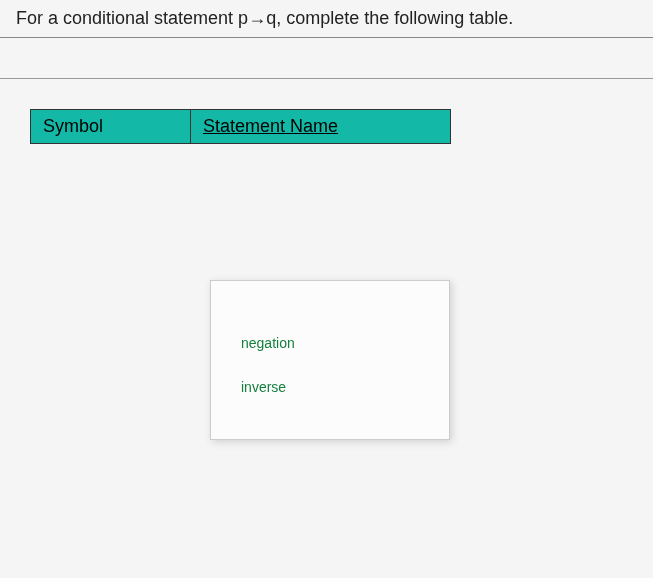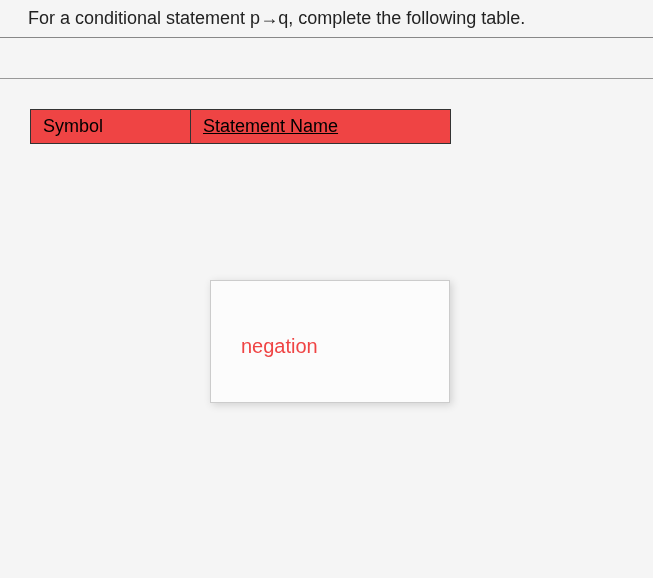--- a/index.html
+++ b/index.html
@@ -9,21 +9,21 @@
     }
     body {
       font-family: Arial, sans-serif;
       background: #f5f5f5;
       width: 653px;
       height: 578px;
       position: relative;
       overflow: hidden;
     }
     .prompt {
-      padding: 8px 28px;
+      padding: 8px 16px;
       font-size: 18px;
       color: #222;
       border-bottom: 1px solid #888;
       margin-bottom: 4px;
     }
     .divider {
       height: 1px;
       background: #999;
       margin: 40px 0 30px 0;
     }
@@ -36,21 +36,21 @@
       background: #fff;
     }
     .logic-table th,
     .logic-table td {
       border: 1px solid #333;
       padding: 6px 12px;
       text-align: left;
       font-size: 18px;
       font-weight: normal;
       height: 32px;
-      background: #ef4444;
+      background: #14b8a6;
     }
     .col-symbol {
       width: 160px;
     }
     .col-name {
       width: 260px;
       text-decoration: underline;
     }
     .selected-cell {
       border: 2px solid #1a4fd6 !important;
@@ -82,22 +82,22 @@
       position: absolute;
       left: 210px;
       top: 280px;
       width: 240px;
       background: #fcfcfc;
       border: 1px solid #ccc;
       box-shadow: 2px 2px 8px rgba(0,0,0,0.15);
       padding: 40px 30px 30px 30px;
     }
     .dropdown-item {
-      font-size: 20px;
-      color: #ef4444;
+      font-size: 14px;
+      color: #15803d;
       padding: 14px 0;
       cursor: pointer;
     }
   </style>
 </head>
 <body>
 
 <div class="prompt">For a conditional statement p→q, complete the following table.</div>
 
 <div class="divider"></div>
@@ -108,13 +108,14 @@
         <tr>
       <th class="col-symbol">Symbol</th>
       <th class="col-name">Statement Name</th>
     </tr>
   </tbody>
     </table>
 </div>
 
 <div class="dropdown-menu">
   <div class="dropdown-item">negation</div>
+  <div class="dropdown-item">inverse</div>
 </div>
 
 </body></html>

